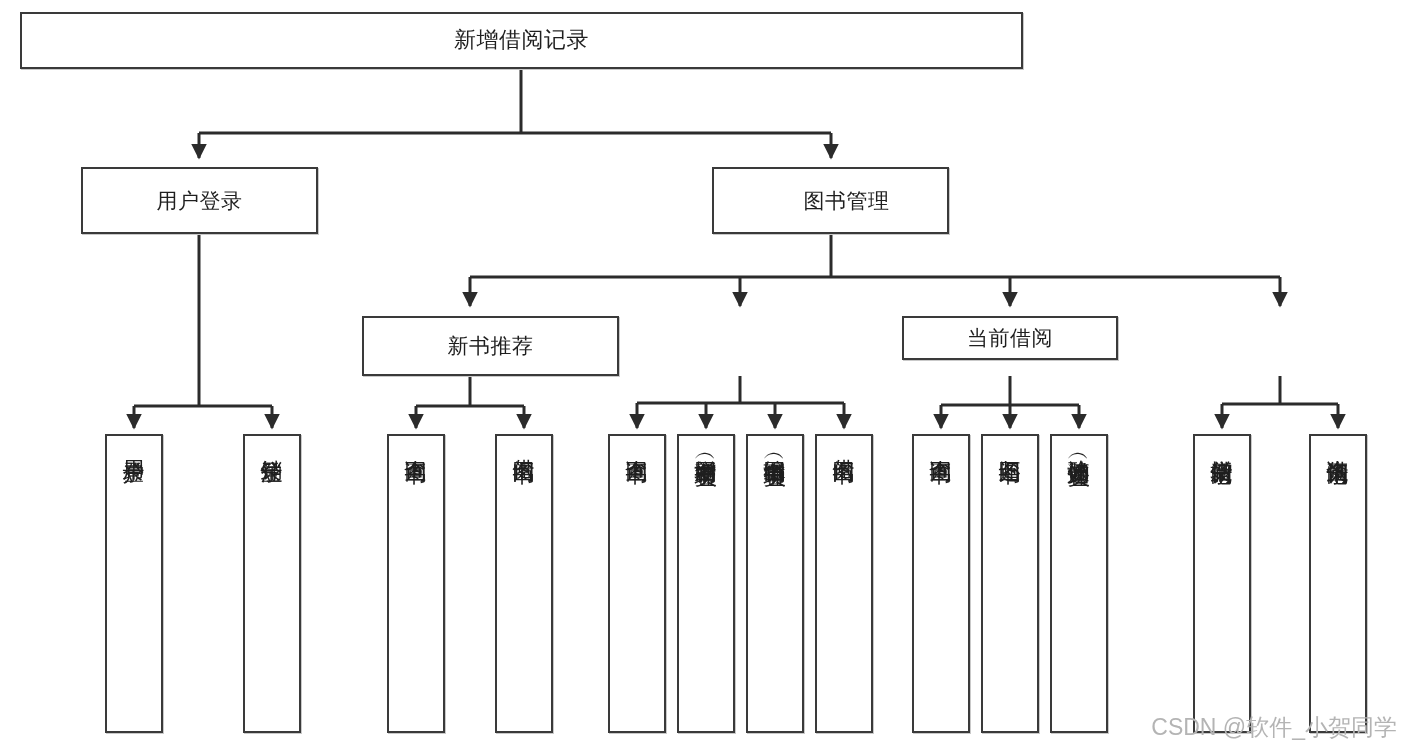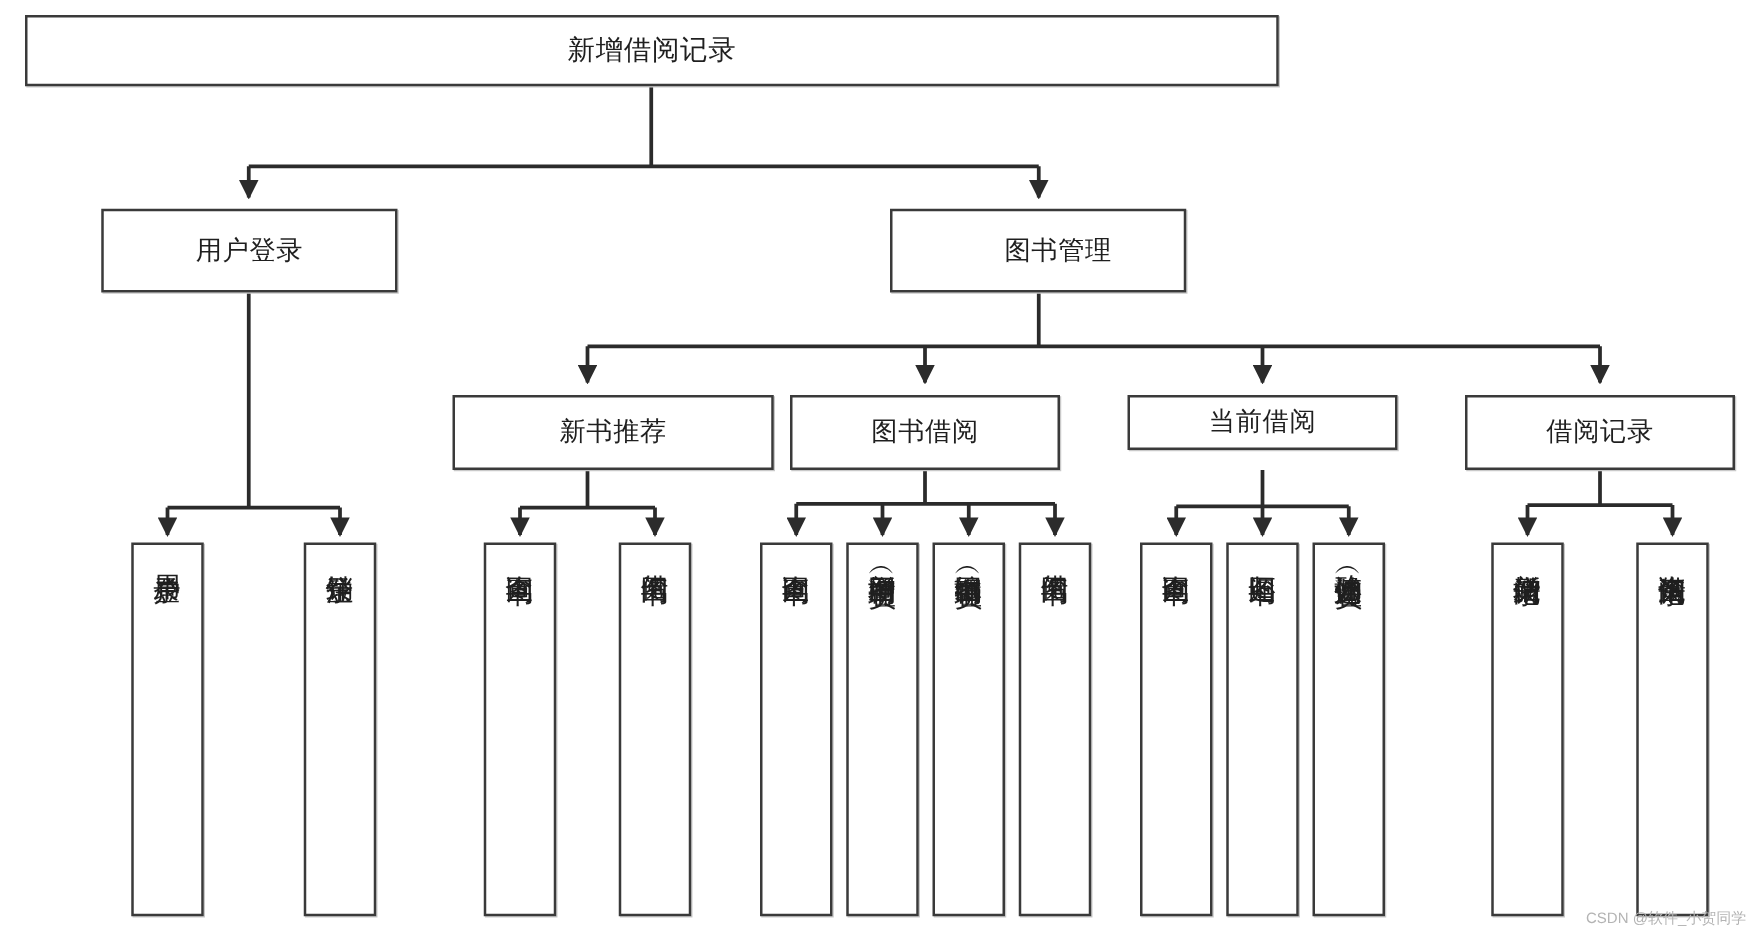--- a/index.html
+++ b/index.html
@@ -60,21 +60,21 @@
     text-orientation: upright;
     font-size: 22px;
     line-height: 1.05;
     letter-spacing: 1px;
     white-space: nowrap;
   }
   .watermark {
     position: absolute;
     right: 8px;
     bottom: 4px;
-    font-size: 12px;
+    font-size: 23px;
     color: #b4b4b4;
     white-space: nowrap;
     z-index: 3;
     font-family: "Liberation Sans", "DejaVu Sans", sans-serif;
   }
 </style>
 </head>
 <body>
 
 <div id="canvas">
@@ -138,31 +138,25 @@
   </div>
 
   <div class="node horizontal" style="left:712px; top:167px; width:237px; height:67px;padding-left:32px;">
     <span class="label">图书管理</span>
   </div>
 
   <div class="node horizontal" style="left:362px; top:316px; width:257px; height:60px;">
     <span class="label">新书推荐</span>
   </div>
 
-  <div class="node horizontal" style="left:632px; top:316px; width:216px; height:60px;">
-    <span class="label">图书借阅</span>
-  </div>
 
   <div class="node horizontal" style="left:902px; top:316px; width:216px; height:44px;">
     <span class="label">当前借阅</span>
   </div>
 
-  <div class="node horizontal" style="left:1172px; top:316px; width:216px; height:60px;">
-    <span class="label">借阅记录</span>
-  </div>
 
   <div class="node vertical" style="left:105px; top:434px; width:58px; height:299px;">
     <span class="label">用户登录</span>
   </div>
 
   <div class="node vertical" style="left:243px; top:434px; width:58px; height:299px;">
     <span class="label">注销登录</span>
   </div>
 
   <div class="node vertical" style="left:387px; top:434px; width:58px; height:299px;">

